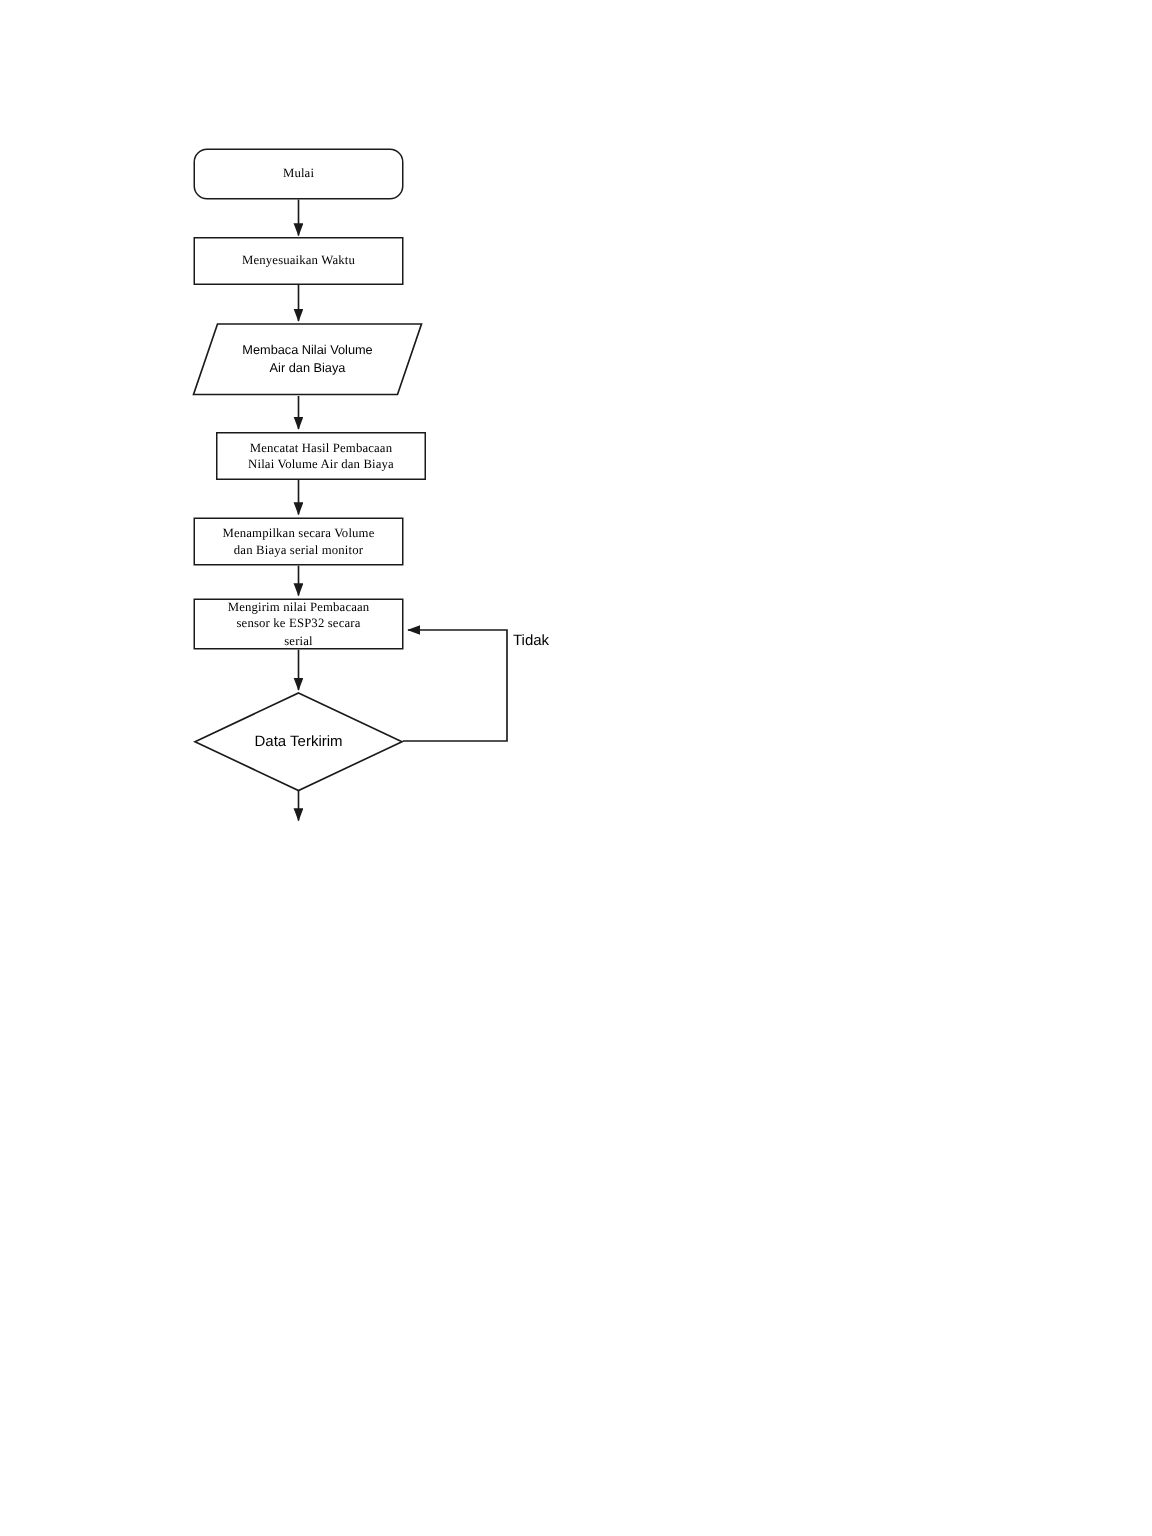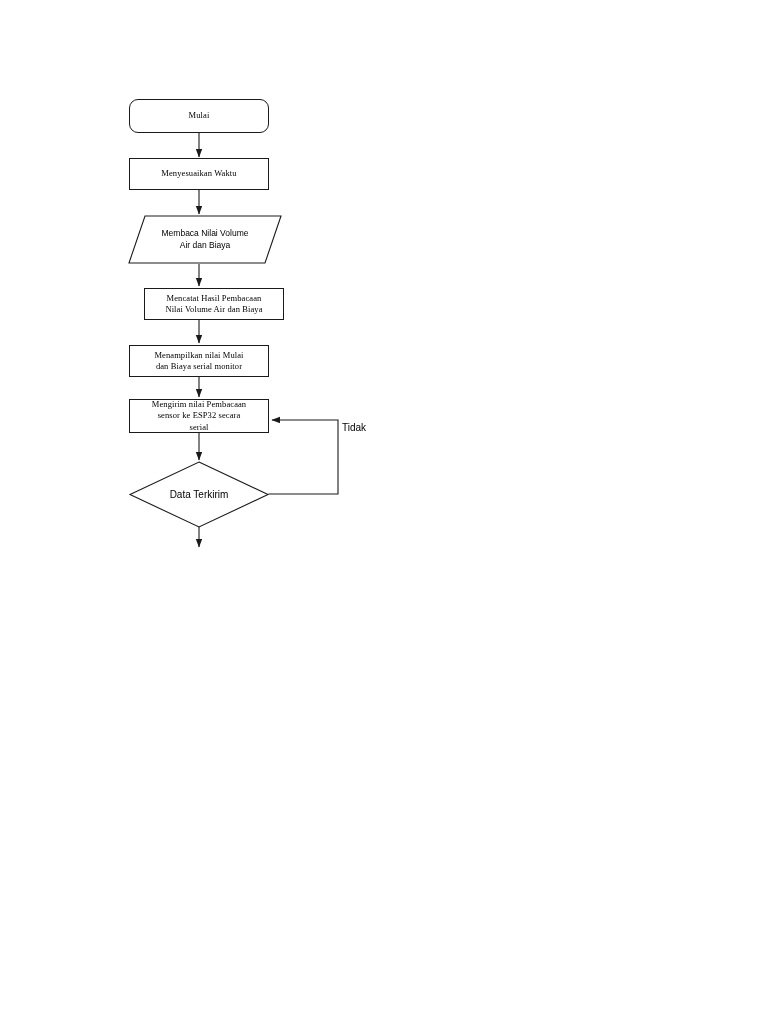--- a/index.html
+++ b/index.html
@@ -155,21 +155,21 @@
     <div class="io-text" style="padding-right:8px;">Membaca Nilai Volume
 Air dan Biaya</div>
   </div>
 
   <div class="node process" style="left:129px; top:288px; width:140px; height:32px;margin-left:15px;">
     <span class="node-label">Mencatat Hasil Pembacaan
 Nilai Volume Air dan Biaya</span>
   </div>
 
   <div class="node process" style="left:129px; top:345px; width:140px; height:32px;">
-    <span class="node-label">Menampilkan nilai Mulai
+    <span class="node-label">Menampilkan secara Volume
 dan Biaya serial monitor</span>
   </div>
 
   <div class="node process" style="left:129px; top:399px; width:140px; height:34px;">
     <span class="node-label">Mengirim nilai Pembacaan
 sensor ke ESP32 secara
 serial</span>
   </div>
 
   <div class="decision-shape" style="left:129px; top:461px; width:140px; height:67px;">

